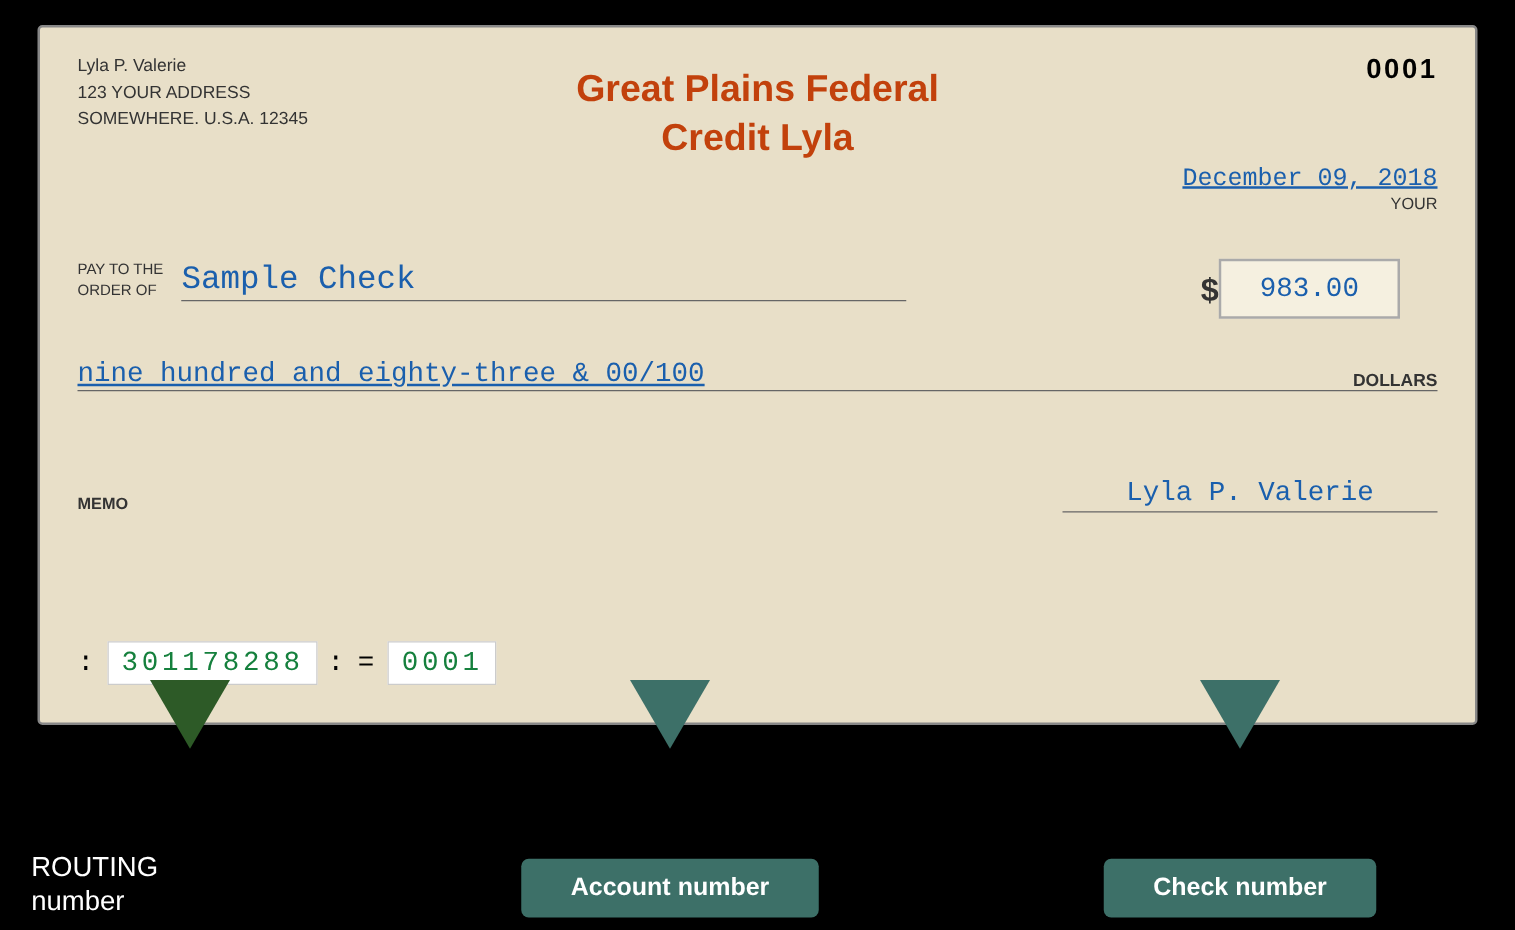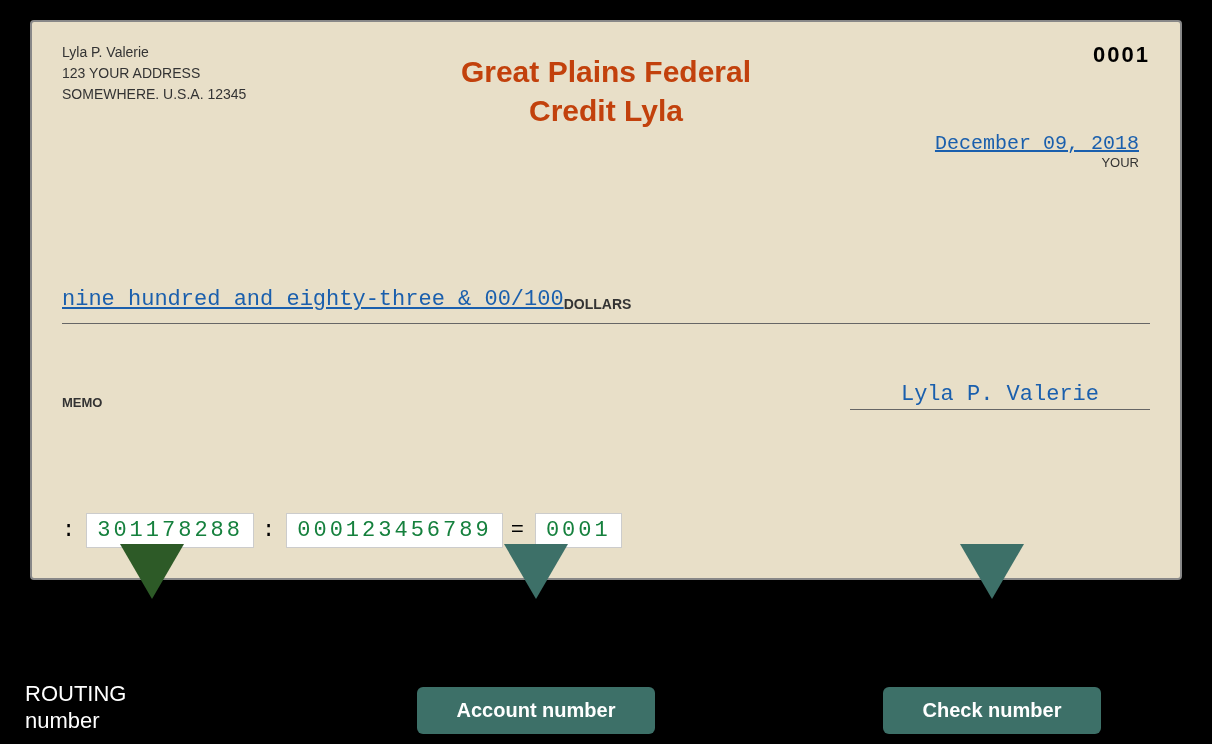--- a/index.html
+++ b/index.html
@@ -64,21 +64,21 @@
       font-weight: bold;
       color: #c2410c;
       line-height: 1.3;
       white-space: nowrap;
     }
 
     
     .date-area {
       position: absolute;
       top: 110px;
-      right: 41px;
+      right: 30px;
       text-align: right;
       margin-left: 36px;
     }
     .date-value {
       font-size: 20px;
       color: #1a5fad;
       font-family: 'Courier New', cursive;
       text-decoration: underline;
     }
     .date-label {
@@ -140,23 +140,23 @@
       font-family: 'Courier New', monospace;
     }
 
     
     .written-amount-section {
       position: absolute;
       top: 265px;
       left: 30px;
       right: 30px;
       border-bottom: 1px solid #666;
-      padding-bottom: 11px;
-      display: flex;
-      justify-content: flex-start;
+      padding-bottom: 0;
+      display: flex;
+      justify-content: space-between;
       align-items: flex-end;
     }
     .written-amount {
       font-size: 22px;
       color: #1a5fad;
       font-family: 'Courier New', cursive;
       text-decoration: underline;
     }
     .dollars-label {
       font-size: 14px;
@@ -352,38 +352,50 @@
     <div class="bank-name">
       <div>Great Plains Federal</div>
       <div>Credit Lyla</div>
     </div>
 
     <div class="date-area">
       <div class="date-value">December 09, 2018</div>
       <div class="date-label">YOUR</div>
     </div>
 
+    <div class="pay-section">
+      <span class="pay-label">
+        <span>PAY TO THE</span><br>
+        <span>ORDER OF</span>
+      </span>
+      <span class="pay-line">
+        <span class="payee-name">Sample Check</span>
+      </span>
+      <span class="dollar-sign">$</span>
+      <div class="amount-box">
+        <span class="amount-value">983.00</span>
+      </div>
+    </div>
 
     <div class="written-amount-section">
       <span class="written-amount">nine hundred and eighty-three &amp; 00/100</span>
       <span class="dollars-label">DOLLARS</span>
     </div>
 
     <div class="memo-sig-section">
       <span class="memo-label">MEMO</span>
       <div class="sig-area">
         <span class="sig-value">Lyla P. Valerie</span>
       </div>
     </div>
 
     <div class="micr-line">
       <span class="micr-text">:</span>
       <span class="micr-box">301178288</span>
       <span class="micr-text">:</span>
-      <span class="micr-box">000123456789</span>
       <span class="micr-text">=</span>
       <span class="micr-box">0001</span>
     </div>
 
   </div>
 
   <div class="bottom-section">
 
     <div class="routing-block">
       <div class="routing-arrow"></div>

